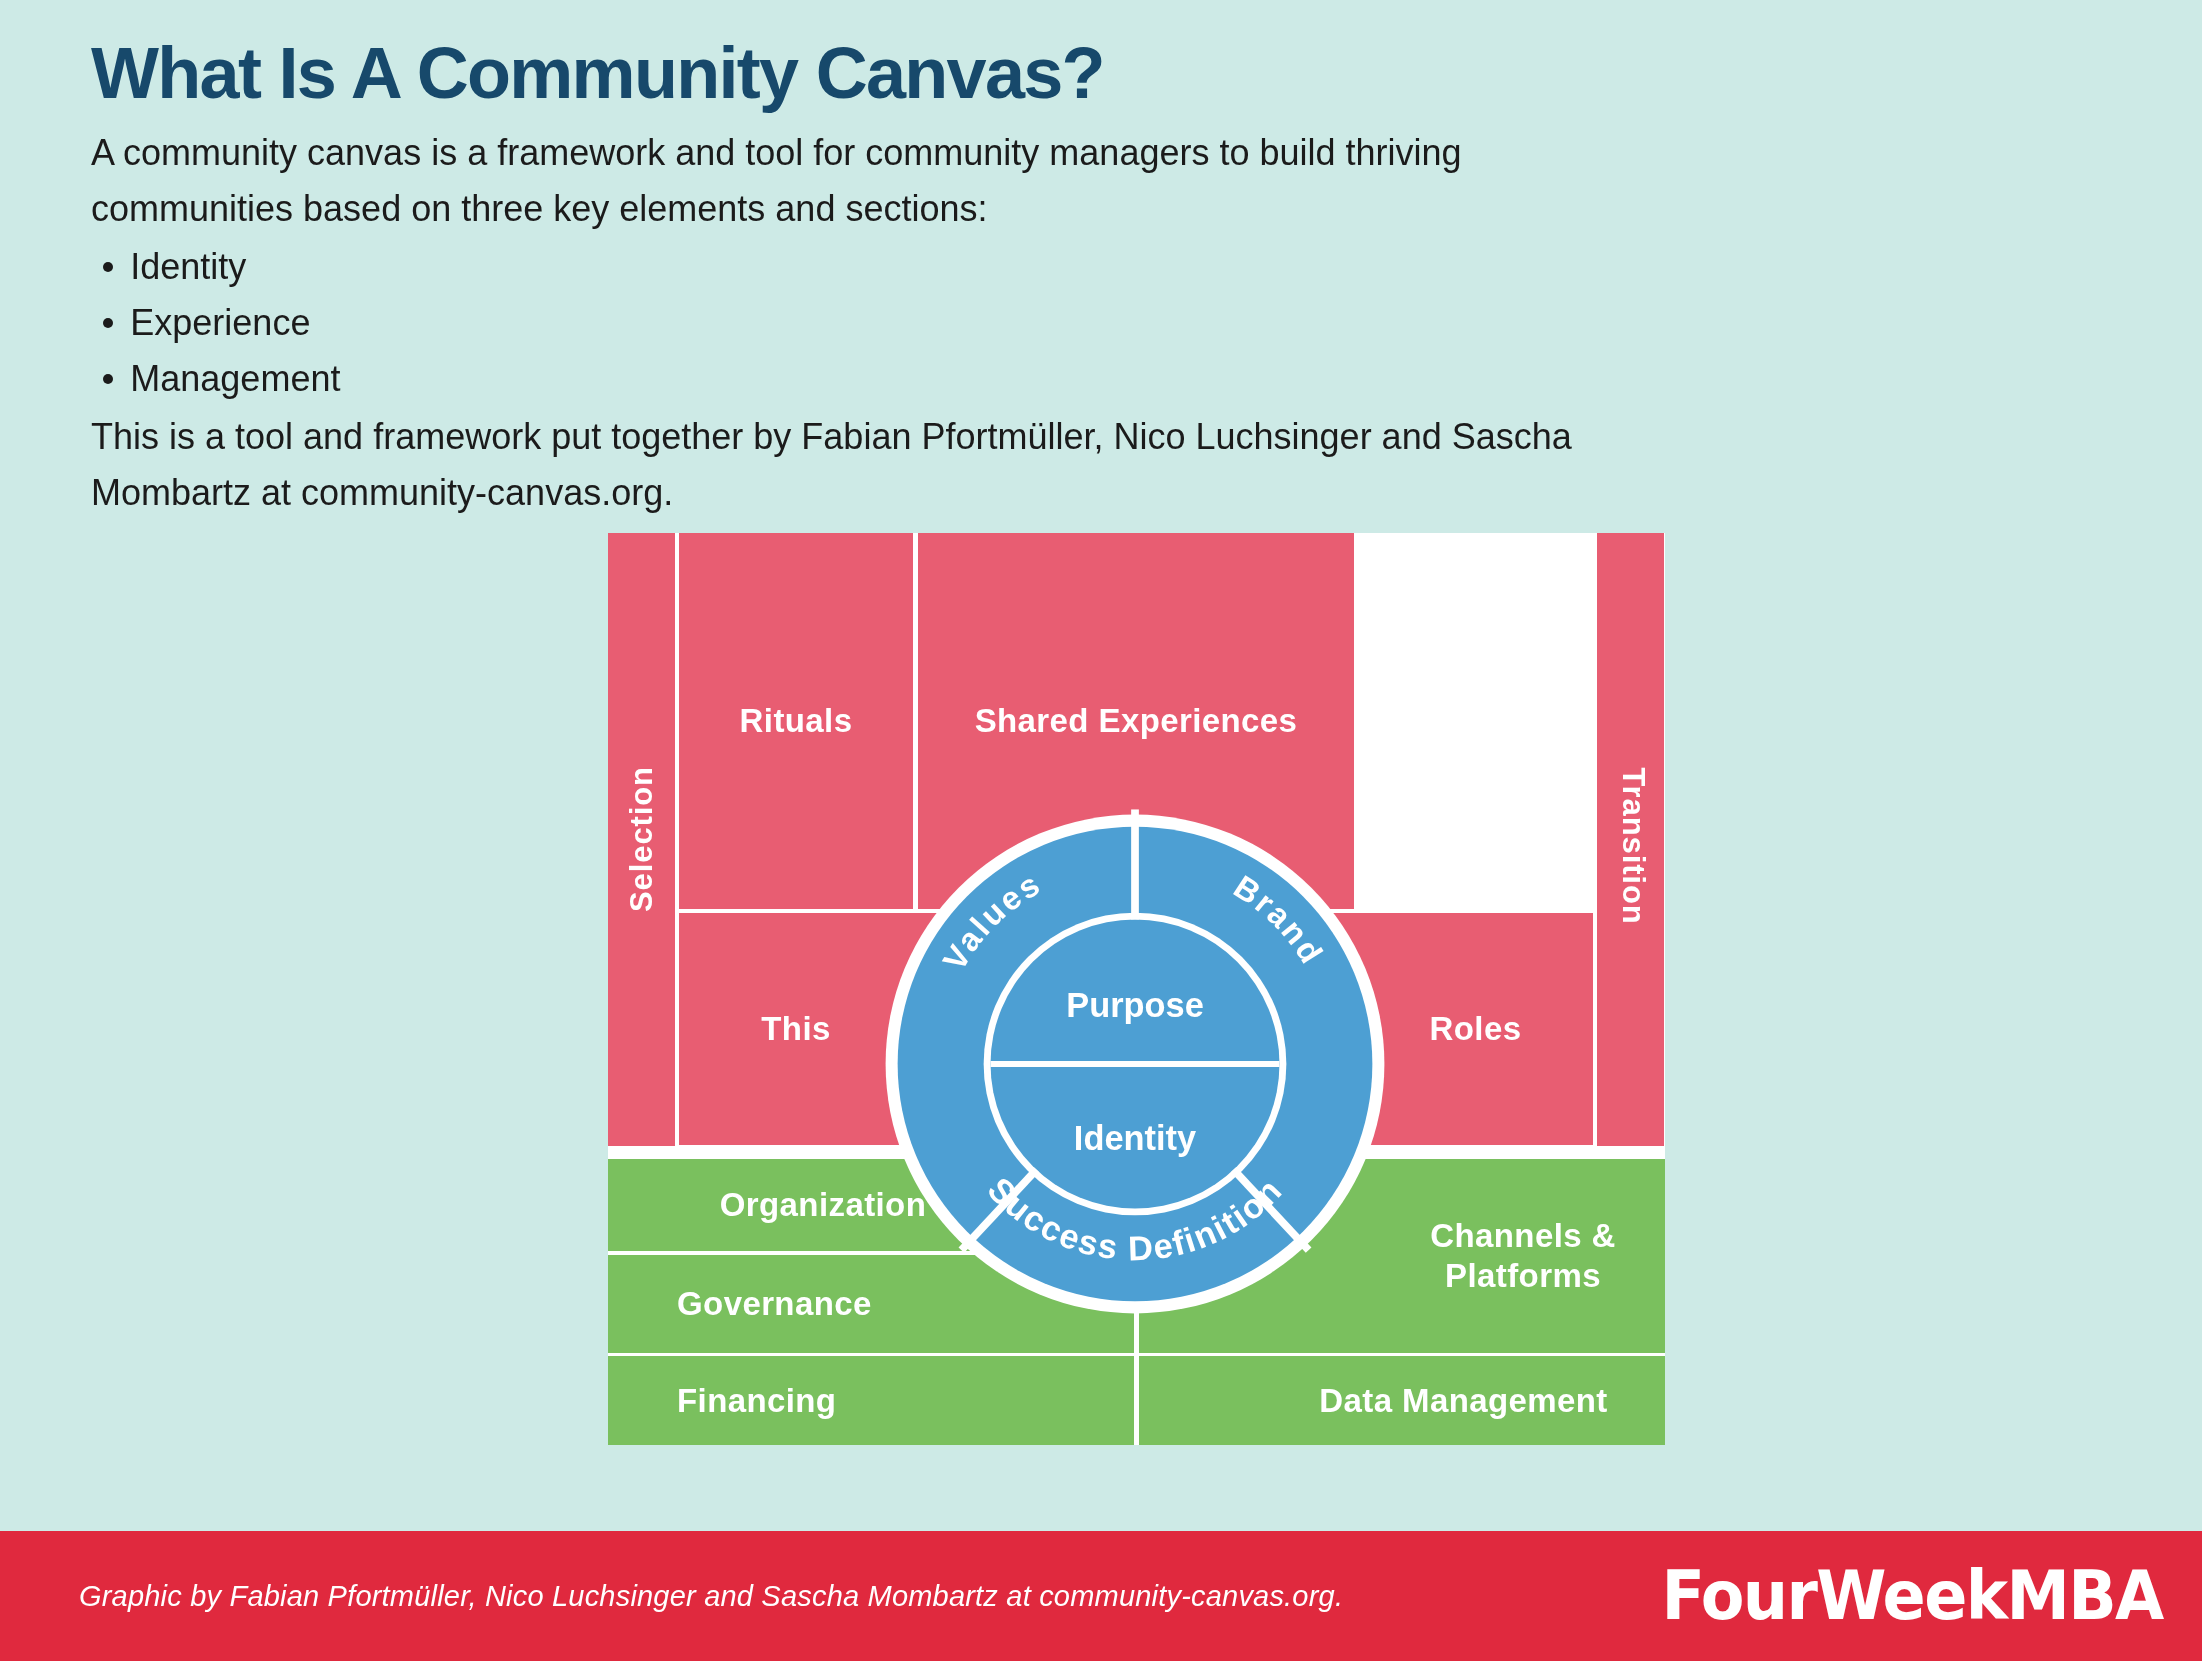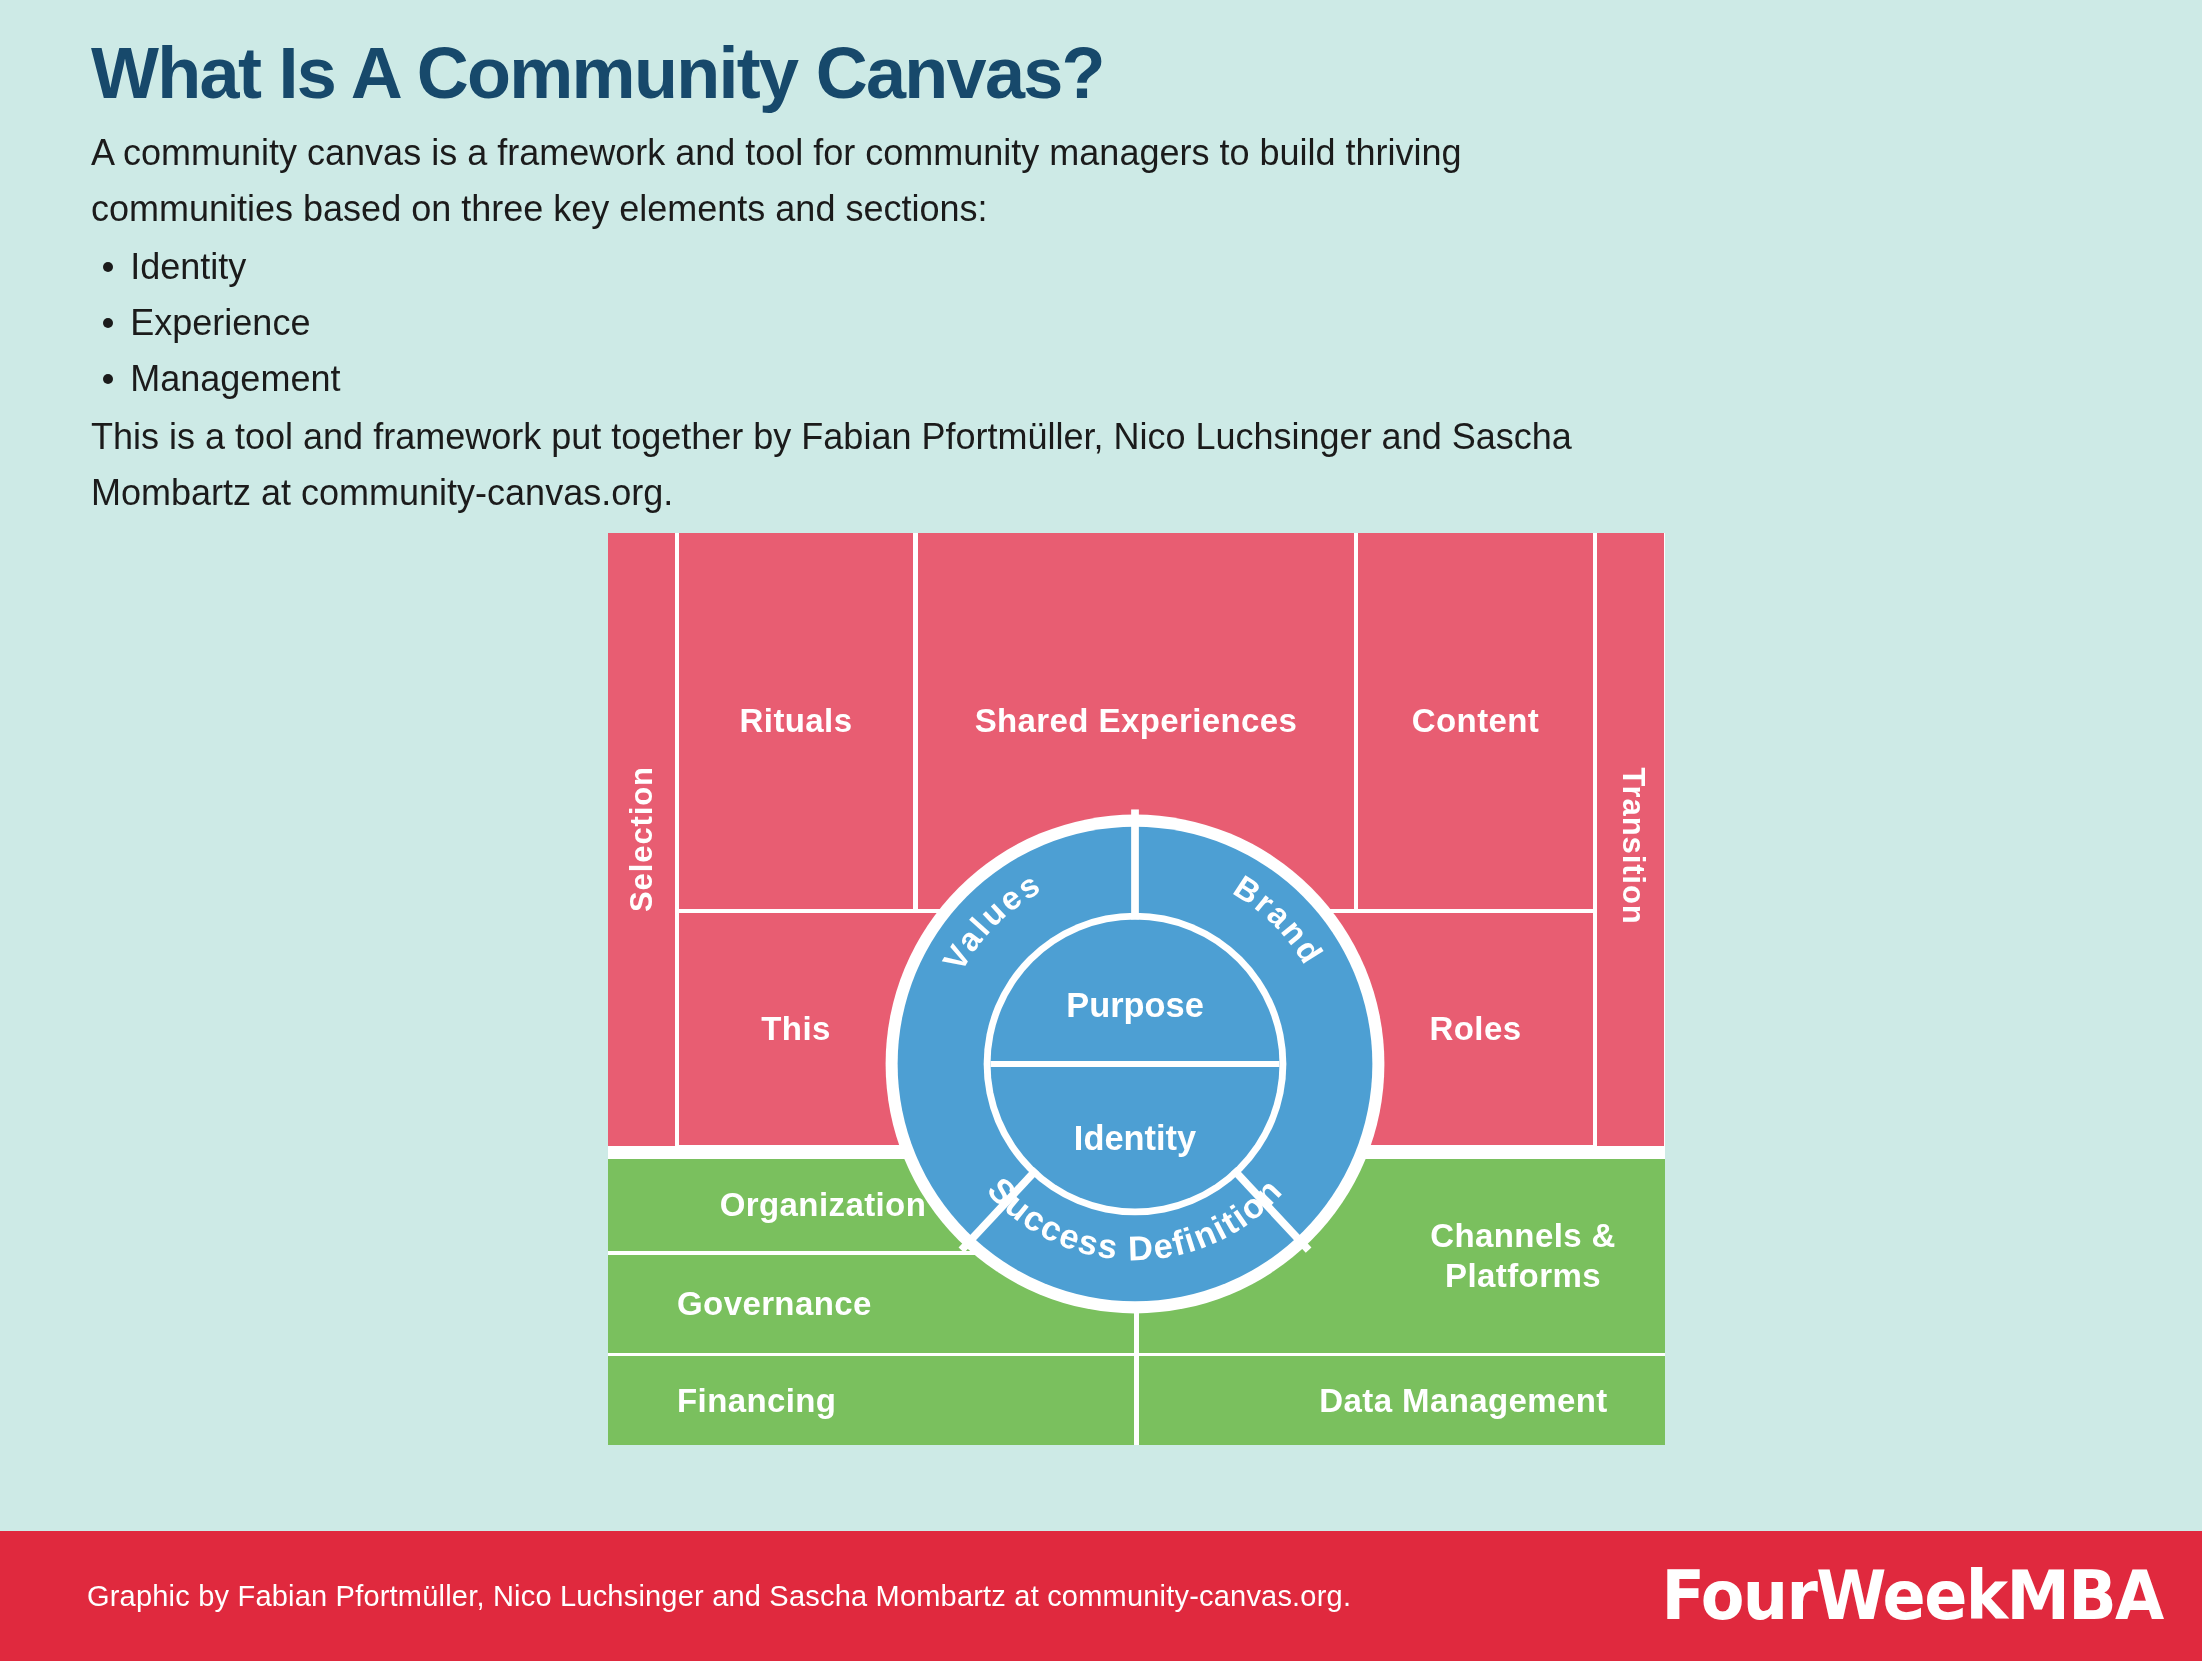--- a/index.html
+++ b/index.html
@@ -40,21 +40,21 @@
     white-space:nowrap; letter-spacing:0.9px;
   }
   #circle-svg{position:absolute; left:269px; top:273px; width:516px; height:516px;}
   .ring-text{fill:#fff; font-family:"Liberation Sans", sans-serif; font-weight:bold;}
   
   .footer{
     position:absolute; left:0; top:1531px; width:2203px; height:130px;
     background:var(--footer-red); display:flex; align-items:center;
     justify-content:space-between; padding:0 40px 0 79px; color:#fff;
   }
-  .footer-credit{font-size:29px; letter-spacing:0.2px;margin-left:8px;}
+  .footer-credit{font-style:italic; font-size:29px; letter-spacing:0.2px;}
   .footer-brand{
     font-family:"DejaVu Sans", sans-serif;
     font-size:67px; font-weight:bold; transform:scaleX(0.95);
     transform-origin:right center; letter-spacing:-1.7px;
   }
 </style>
 </head>
 <body>
 
 <div class="header">
@@ -80,23 +80,20 @@
 </div>
 
 <div id="canvas">
 
   <div class="cell red" style="left:0; top:0; width:67px; height:613px;"></div>
   <div class="cell red" style="left:71px; top:0; width:234px; height:376px;">
     <span class="cell-label">Rituals</span>
   </div>
   <div class="cell red" style="left:310px; top:0; width:436px; height:376px;">
     <span class="cell-label">Shared Experiences</span>
-  </div>
-  <div class="cell red" style="left:750px; top:0; width:235px; height:376px;">
-    <span class="cell-label">Content</span>
   </div>
   <div class="cell red" style="left:989px; top:0; width:67px; height:613px;"></div>
   <div class="cell red" style="left:71px; top:380px; width:914px; height:232px;"></div>
 
   <div class="cell green" style="left:0; top:626px; width:526px; height:92px;"></div>
   <div class="cell green" style="left:0; top:722px; width:526px; height:98px;"></div>
   <div class="cell green" style="left:0; top:823px; width:526px; height:89px;"></div>
   <div class="cell green" style="left:531px; top:626px; width:526px; height:194px;"></div>
   <div class="cell green" style="left:531px; top:823px; width:526px; height:89px;"></div>
 

